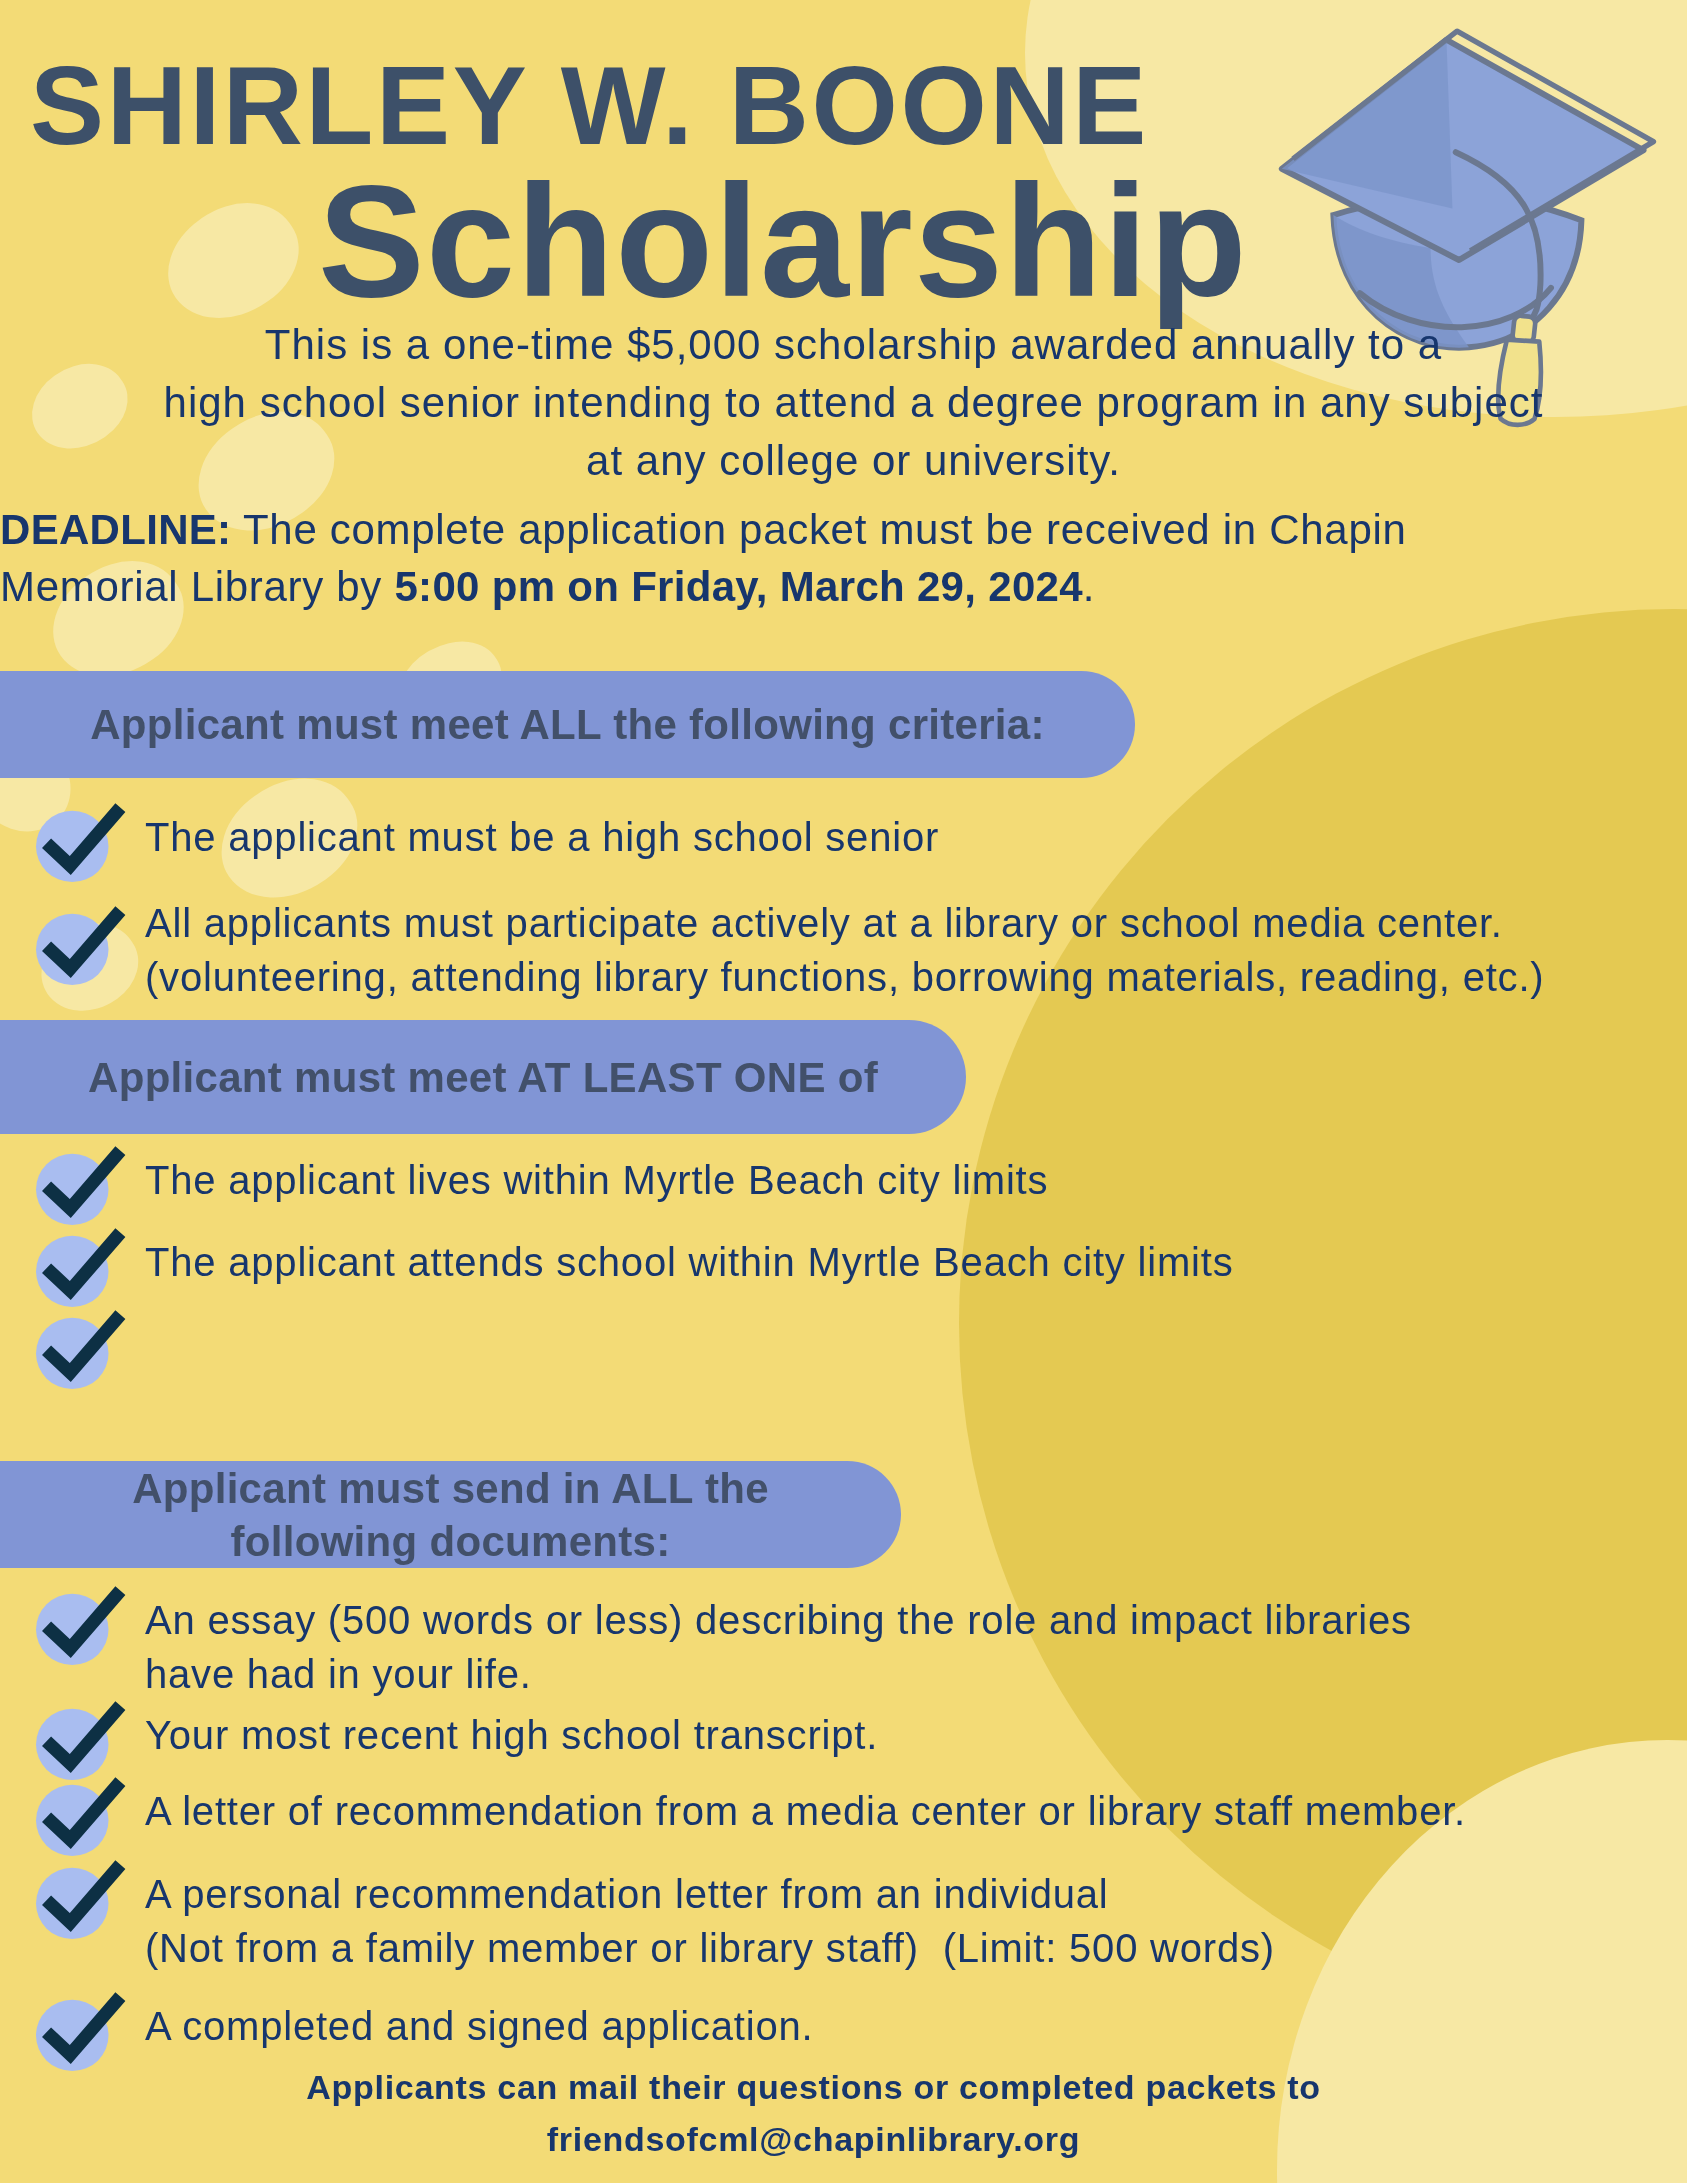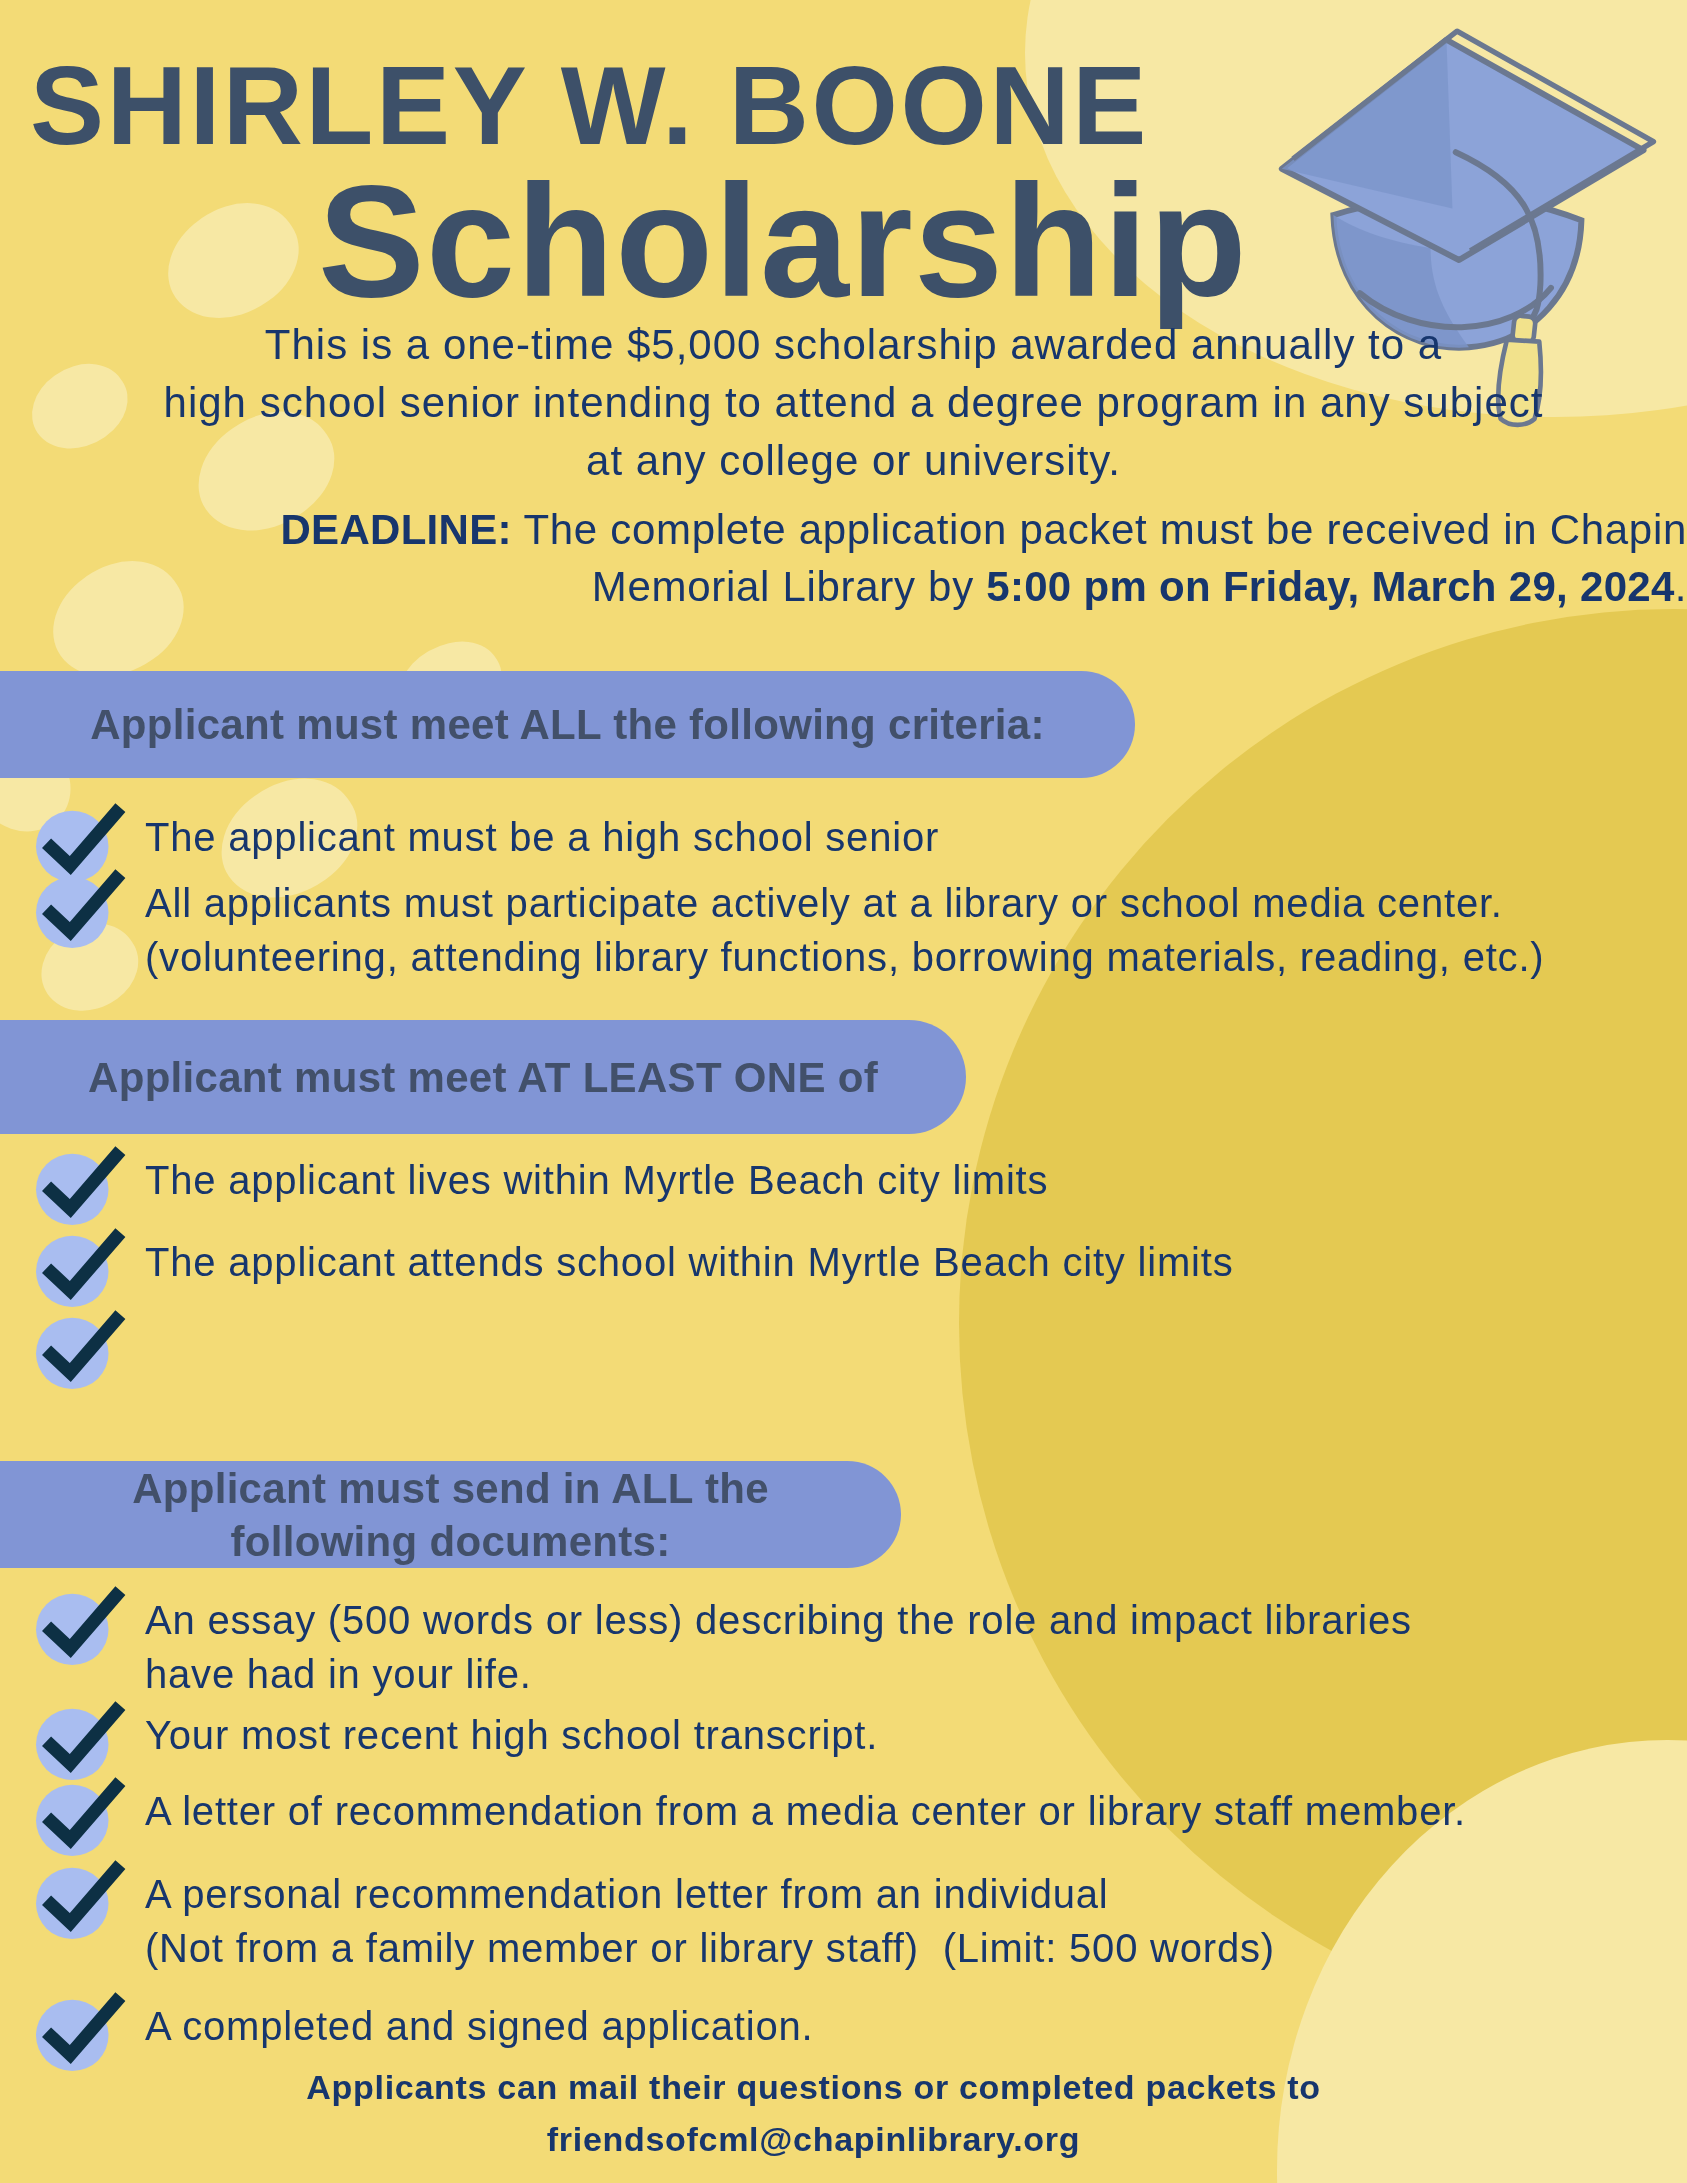--- a/index.html
+++ b/index.html
@@ -39,21 +39,21 @@
     color:var(--c-title_text);white-space:nowrap;
   }
   
   .intro{
     position:absolute;left:0;top:316px;width:1687px;padding-left:20px;box-sizing:border-box;
     text-align:center;color:var(--c-body_text);
     font-size:42px;line-height:58px;letter-spacing:1px;
   }
   .intro span{display:block;}
   .deadline{
-    position:absolute;left:0;top:501px;width:1687px;text-align:right;
+    position:absolute;left:0;top:501px;width:1687px;text-align:left;
     color:var(--c-body_text);font-size:42px;line-height:57px;letter-spacing:0.7px;
   }
   .deadline .dl-line{display:block;}
   .deadline b{font-weight:700;letter-spacing:0.3px;}
   
   .banner{
     position:absolute;left:0;background:var(--c-banner_bg);
     border-radius:0 73px 73px 0;
     display:flex;flex-direction:column;align-items:center;justify-content:center;
     color:var(--c-banner_text);font-weight:700;font-size:42px;letter-spacing:0.3px;
@@ -139,21 +139,21 @@
 
   <div class="bullet" style="top:802px;">
     <svg class="check" width="89" height="83" viewBox="0 0 135 125">
       <ellipse cx="55" cy="67" rx="55" ry="54" style="fill:var(--c-check_circle);"></ellipse>
       <path d="M16 62 L52 96 L128 8" fill="none" style="stroke:var(--c-check_mark);" stroke-width="20"></path>
     </svg>
     <div class="btext">
         <span>The applicant must be a high school senior</span>
       </div>
   </div>
-  <div class="bullet" style="top:868px;">
+  <div class="bullet" style="top:888px;align-items:center;">
     <svg class="check" width="89" height="83" viewBox="0 0 135 125">
       <ellipse cx="55" cy="67" rx="55" ry="54" style="fill:var(--c-check_circle);"></ellipse>
       <path d="M16 62 L52 96 L128 8" fill="none" style="stroke:var(--c-check_mark);" stroke-width="20"></path>
     </svg>
     <div class="btext">
       <span>All applicants must participate actively at a library or school media center.</span>
       <span>(volunteering, attending library functions, borrowing materials, reading, etc.)</span>
     </div>
   </div>
 

